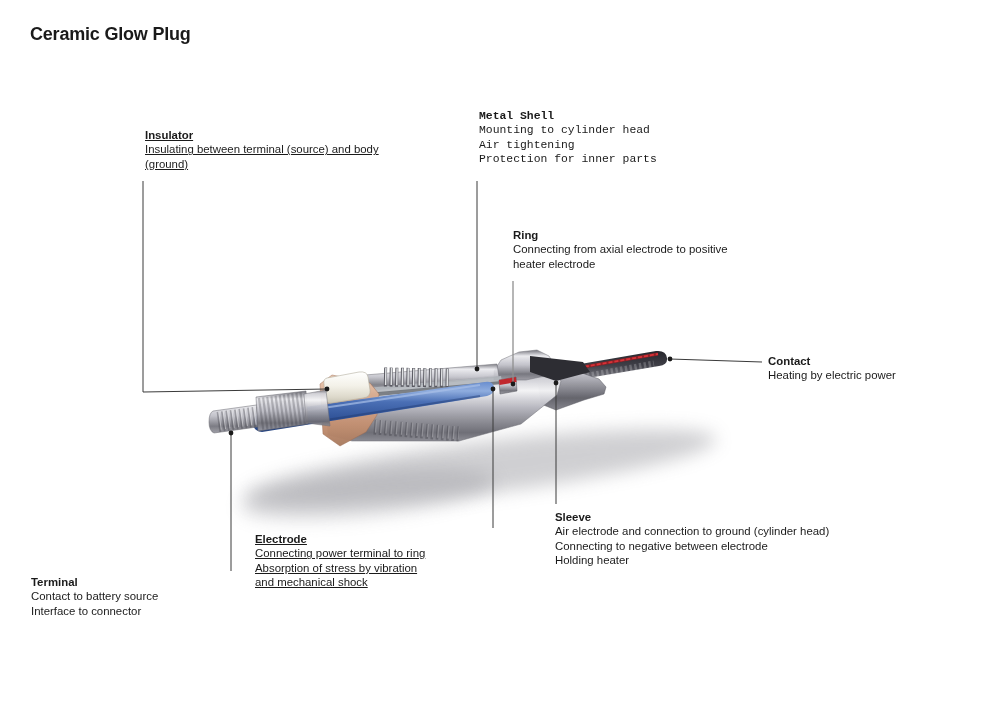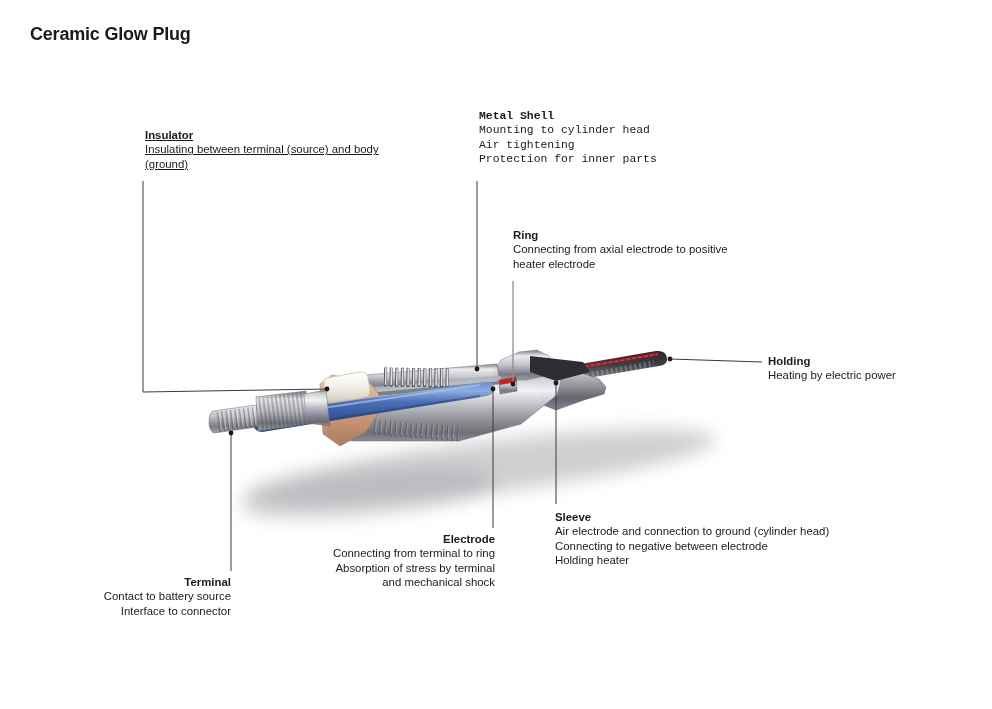--- a/index.html
+++ b/index.html
@@ -14,22 +14,22 @@
     position:absolute;left:30px;top:24px;
     font-size:18px;font-weight:bold;letter-spacing:-0.2px;white-space:nowrap;
   }
   .callout{position:absolute;font-size:11.4px;line-height:14.4px;white-space:nowrap;}
   .callout .co-head{font-weight:bold;}
   #co-insulator{left:145px;top:128px;text-decoration:underline;}
   #co-metal-shell{left:479px;top:109px;font-family:Liberation Mono, monospace;}
   #co-ring{left:513px;top:216px;margin-top:12px;}
   #co-heater{left:768px;top:354px;}
   #co-sleeve{left:555px;top:510px;}
-  #co-electrode{left:255px;top:532px;width:240px;text-align:right;}
-  #co-terminal{left:31px;top:575px;width:200px;text-align:right;}
+  #co-electrode{left:255px;top:532px;width:240px;text-decoration:underline;}
+  #co-terminal{left:31px;top:575px;width:200px;text-align:left;}
   svg{position:absolute;left:0;top:0;}
 </style>
 </head>
 <body>
 
 <div class="stage">
 
   <div class="page-title">Ceramic Glow Plug</div>
 
   <svg width="992" height="709" viewBox="0 0 992 709">
@@ -185,35 +185,35 @@
     <div class="co-line">Protection for inner parts</div>
   </div>
 
   <div class="callout" id="co-ring">
     <div class="co-head">Ring</div>
     <div class="co-line">Connecting from axial electrode to positive</div>
     <div class="co-line">heater electrode</div>
   </div>
 
   <div class="callout" id="co-heater">
-    <div class="co-head">Holding</div>
+    <div class="co-head">Contact</div>
     <div class="co-line">Heating by electric power</div>
   </div>
 
   <div class="callout" id="co-sleeve">
     <div class="co-head">Sleeve</div>
     <div class="co-line">Air electrode and connection to ground (cylinder head)</div>
     <div class="co-line">Connecting to negative between electrode</div>
     <div class="co-line">Holding heater</div>
   </div>
 
   <div class="callout" id="co-electrode">
     <div class="co-head">Electrode</div>
-    <div class="co-line">Connecting from terminal to ring</div>
-    <div class="co-line">Absorption of stress by terminal</div>
+    <div class="co-line">Connecting power terminal to ring</div>
+    <div class="co-line">Absorption of stress by vibration</div>
     <div class="co-line">and mechanical shock</div>
   </div>
 
   <div class="callout" id="co-terminal">
     <div class="co-head">Terminal</div>
     <div class="co-line">Contact to battery source</div>
     <div class="co-line">Interface to connector</div>
   </div>
 
 </div>

